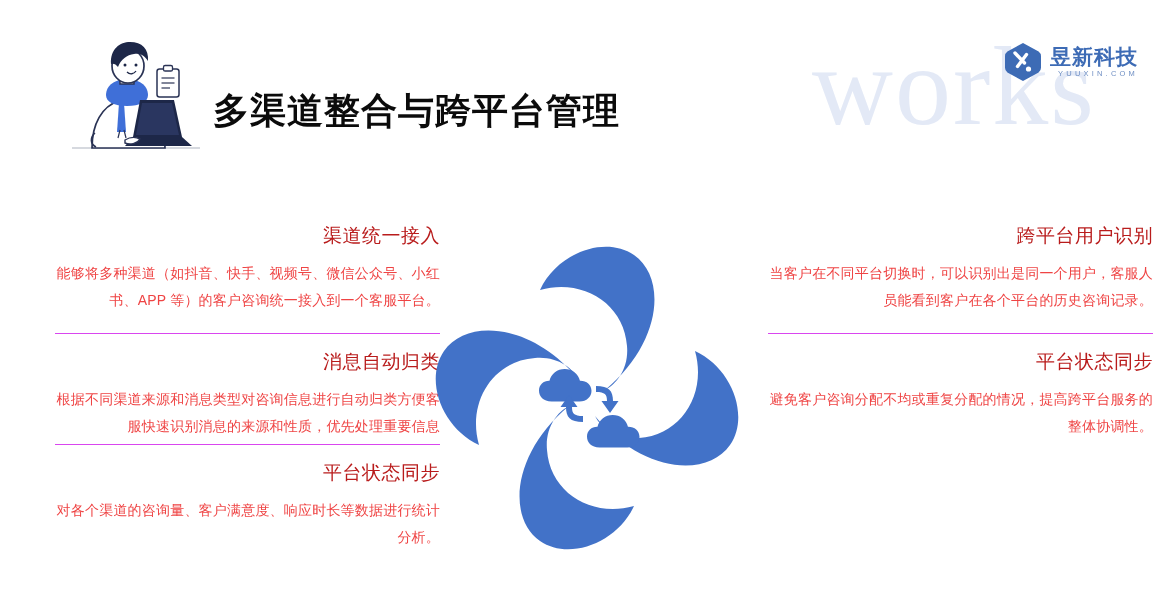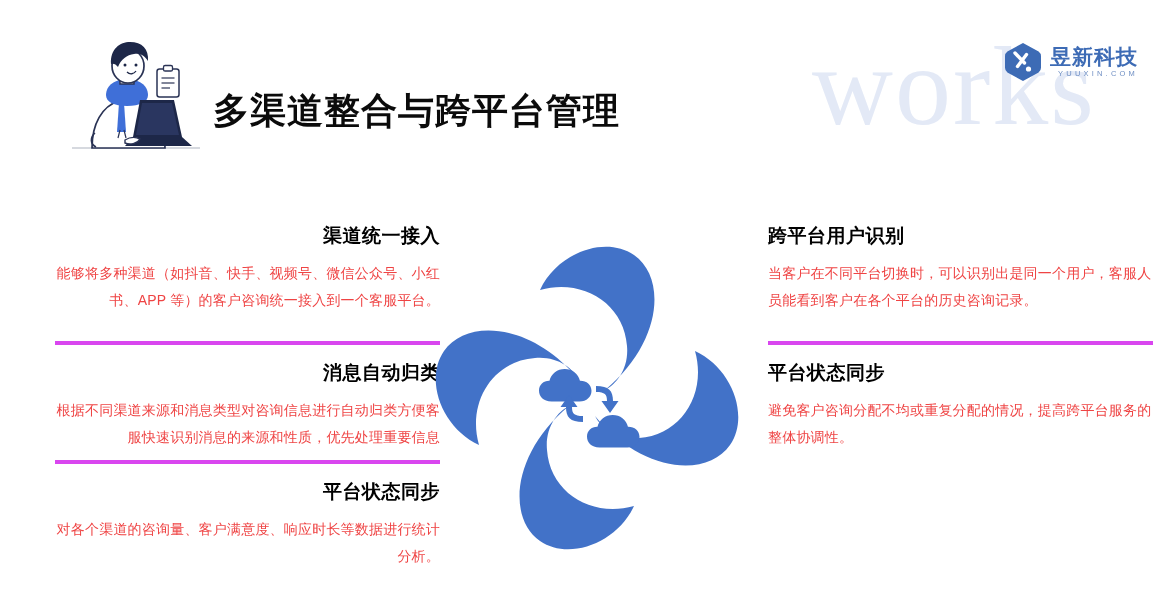--- a/index.html
+++ b/index.html
@@ -36,30 +36,30 @@
   .logo-text { display:flex; flex-direction:column; line-height:1;align-items:flex-end; }
   .logo-name { font-size:21px; font-weight:bold; color:#3d6bb5; letter-spacing:1px; }
   .logo-sub { font-size:7.5px; color:#6f8fc4; letter-spacing:3.2px; margin-top:3px; }
 
   
   .col { position:absolute; top:222px; width:385px; }
   .col-left  { left:55px;  text-align:right; }
   .col-right { left:768px; text-align:left; }
 
   .feature { position:relative; padding-bottom:8px; }
-  .feature + .feature { border-top:4px solid #d946ef; padding-top:14px; margin-top:10px; }
+  .feature + .feature { border-top:1px solid #d946ef; padding-top:14px; margin-top:2px; }
 
   .f-title {
-    font-size:19px; font-weight:bold; color:#000000; line-height:1.5;
+    font-size:19px; font-weight:normal; color:#b91c1c; line-height:1.5;
     margin-bottom:9px; letter-spacing:.5px;
   }
   .f-body { font-size:14px; color:#ef4444; line-height:1.95; letter-spacing:.2px; }
 
   .col-left .feature { height:109px; }
-  .col-right .feature { height:109px; }
+  .col-right .feature { height:109px;text-align:right; }
 
   
   .center-graphic { position:absolute; left:432px; top:222px; width:310px; height:352px; }
 </style>
 </head>
 <body>
 
 <div class="slide">
 
   <div class="header">

